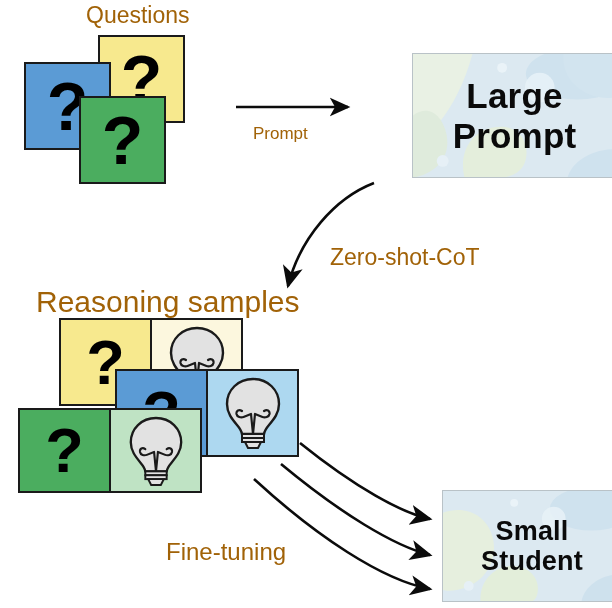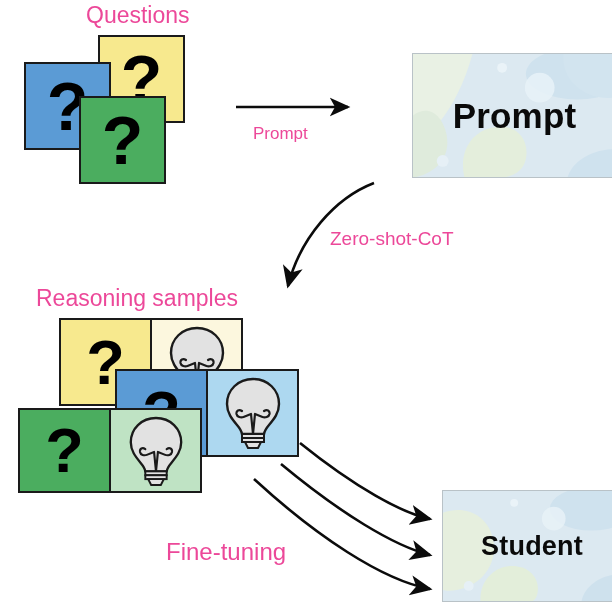--- a/index.html
+++ b/index.html
@@ -1,20 +1,20 @@
 <!DOCTYPE html>
 <html><head>
 <meta charset="utf-8">
 <style>
   html,body{margin:0;padding:0;background:#ffffff;}
   body{width:612px;height:608px;overflow:hidden;
        font-family:"Liberation Sans",sans-serif;color:#111;}
   #stage{position:relative;width:612px;height:608px;}
 
-  .lbl{position:absolute;white-space:nowrap;color:#ec4899;}
+  .lbl{position:absolute;white-space:nowrap;color:#a16207;}
 
   
   .card{position:absolute;box-sizing:border-box;border:2px solid #1a1a1a;}
   .card .glyph{position:absolute;inset:0;display:flex;align-items:center;justify-content:center;}
 
   .qmark{font-family:"Liberation Sans",sans-serif;font-weight:bold;line-height:1;color:#000;}
 
   
   .modelbox{position:absolute;box-sizing:border-box;border:1px solid #b9c2c7;
             overflow:hidden;background:#dfeaf2;}
@@ -58,29 +58,30 @@
       <path d="M0,62 C16,50 30,62 34,82 C38,104 24,120 0,125 Z" fill="#DFEBDC"></path>
       <path d="M52,125 C46,100 58,78 82,74 C104,70 118,86 114,106 C111,120 98,125 86,125 Z" fill="#E4EEDC"></path>
       <ellipse cx="166" cy="20" rx="52" ry="26" fill="#CFE2EE"></ellipse>
       <path d="M205,96 C178,96 160,110 156,125 H205 Z" fill="#CFE2EE"></path>
       <circle cx="128" cy="34" r="15" fill="#E8F2F8" opacity=".85"></circle>
       <circle cx="90" cy="14" r="5" fill="#EAF3F8"></circle>
       <circle cx="30" cy="108" r="6" fill="#E6F0F6"></circle>
       <path d="M152,0 C150,22 166,40 190,44 C198,45 203,44 205,43 V0 Z" fill="#D2E4EF"></path>
     </svg>
     <div class="mtext" style="font-size:35px;">
+      <span>Large</span>
       <span>Prompt</span>
     </div>
   </div>
 
   <div class="lbl" style="left:253px;top:124px;font-size:17px;">Prompt</div>
 
-  <div class="lbl" style="left:330px;top:228px;font-size:19px;text-align:center;">Zero-shot-CoT</div>
+  <div class="lbl" style="left:330px;top:244px;font-size:23px;text-align:center;">Zero-shot-CoT</div>
 
-  <div class="lbl" style="left:36px;top:285px;font-size:23px;">Reasoning samples</div>
+  <div class="lbl" style="left:36px;top:285px;font-size:30px;">Reasoning samples</div>
 
   <div style="position:absolute;left:59px;top:318px;z-index:1;">
     <div class="card" style="left:0;top:0;width:93px;height:88px;background:#F7E98E;">
       <div class="glyph">
         <span class="qmark" style="font-size:63px;">?</span>
       </div>
     </div>
     <div class="card" style="left:91px;top:0;width:93px;height:88px;background:#FCF7DE;">
       <div class="glyph">
         <svg width="66" height="76" viewBox="0 0 66 76">
@@ -140,20 +141,21 @@
       <rect x="0" y="0" width="180" height="112" fill="#DCE9F1"></rect>
       <path d="M0,22 C22,14 44,24 50,46 C57,72 40,96 14,100 C8,101 3,101 0,100 Z" fill="#E6EFDE"></path>
       <path d="M38,112 C36,92 52,74 74,76 C92,78 100,94 94,108 C92,111 90,112 88,112 Z" fill="#E3EEDA"></path>
       <ellipse cx="150" cy="18" rx="42" ry="22" fill="#CFE2EE"></ellipse>
       <path d="M180,84 C158,84 142,98 140,112 H180 Z" fill="#CEE1ED"></path>
       <circle cx="112" cy="28" r="12" fill="#E8F2F8" opacity=".8"></circle>
       <circle cx="72" cy="12" r="4" fill="#EAF3F8"></circle>
       <circle cx="26" cy="96" r="5" fill="#E6F0F6"></circle>
     </svg>
     <div class="mtext" style="font-size:27px;">
+      <span>Small</span>
       <span>Student</span>
     </div>
   </div>
 
   <div class="lbl" style="left:166px;top:538px;font-size:24px;">Fine-tuning</div>
 
   <svg class="overlay" viewBox="0 0 612 608">
     <defs>
       <marker id="ah" markerWidth="9" markerHeight="9" refX="7.6" refY="4.5" orient="auto" markerUnits="strokeWidth">
         <path d="M0,0.6 L8.6,4.5 L0,8.4 L2.2,4.5 Z" fill="#0b0b0b"></path>

